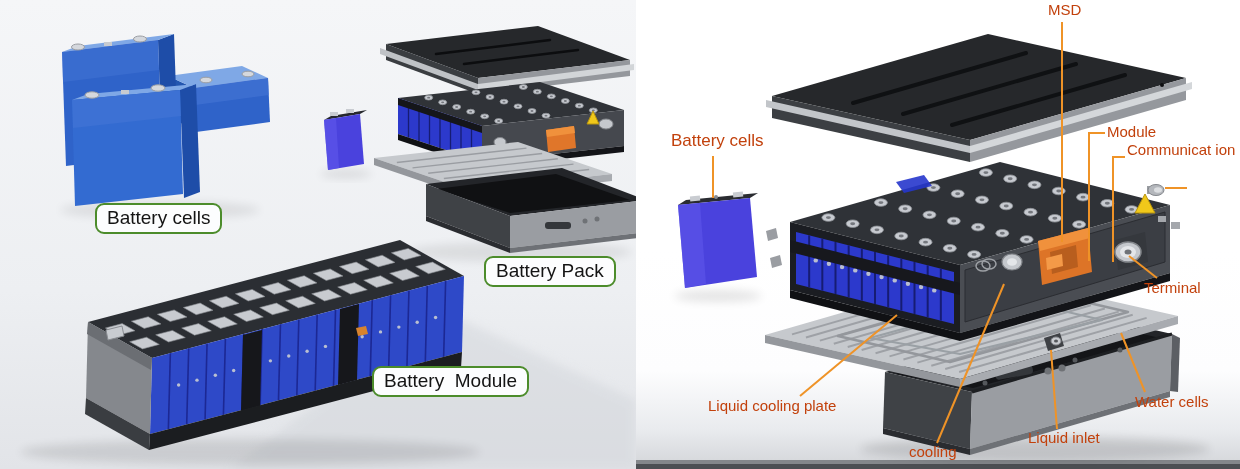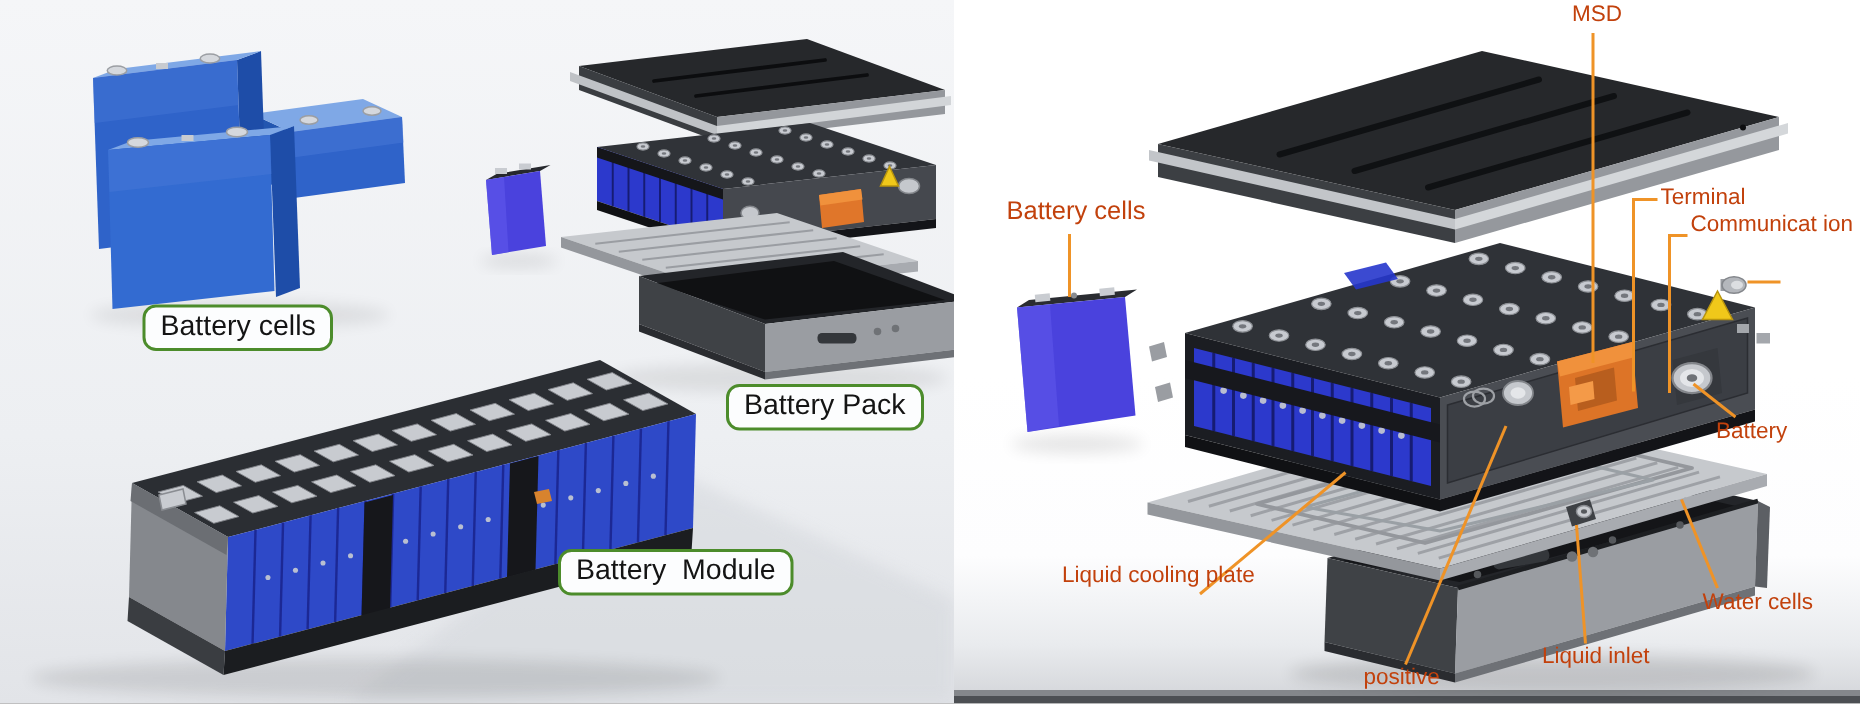--- a/index.html
+++ b/index.html
@@ -455,21 +455,21 @@
     </g>
   </g>
 </svg>
 
 <div class="lbl-green" style="left:95px;top:203px">Battery cells</div>
 <div class="lbl-green" style="left:372px;top:366px">Battery  Module</div>
 <div class="lbl-green" style="left:484px;top:256px">Battery Pack</div>
 
 <div class="callout big" style="left:671px;top:131px">Battery cells</div>
 <div class="callout" style="left:1048px;top:2px">MSD</div>
-<div class="callout" style="left:1107px;top:124px">Terminal</div>
+<div class="callout" style="left:1107px;top:124px">Module</div>
 <div class="callout" style="left:1127px;top:142px">Communicat ion</div>
-<div class="callout" style="left:1144px;top:280px">Battery</div>
-<div class="callout" style="left:708px;top:376px">Liquid cooling plate</div>
-<div class="callout" style="left:909px;top:444px">positive</div>
+<div class="callout" style="left:1144px;top:280px">Terminal</div>
+<div class="callout" style="left:708px;top:398px">Liquid cooling plate</div>
+<div class="callout" style="left:909px;top:444px">cooling</div>
 <div class="callout" style="left:1028px;top:430px">Liquid inlet</div>
 <div class="callout" style="left:1135px;top:394px">Water cells</div>
 
 </div>
 
 </body></html>

